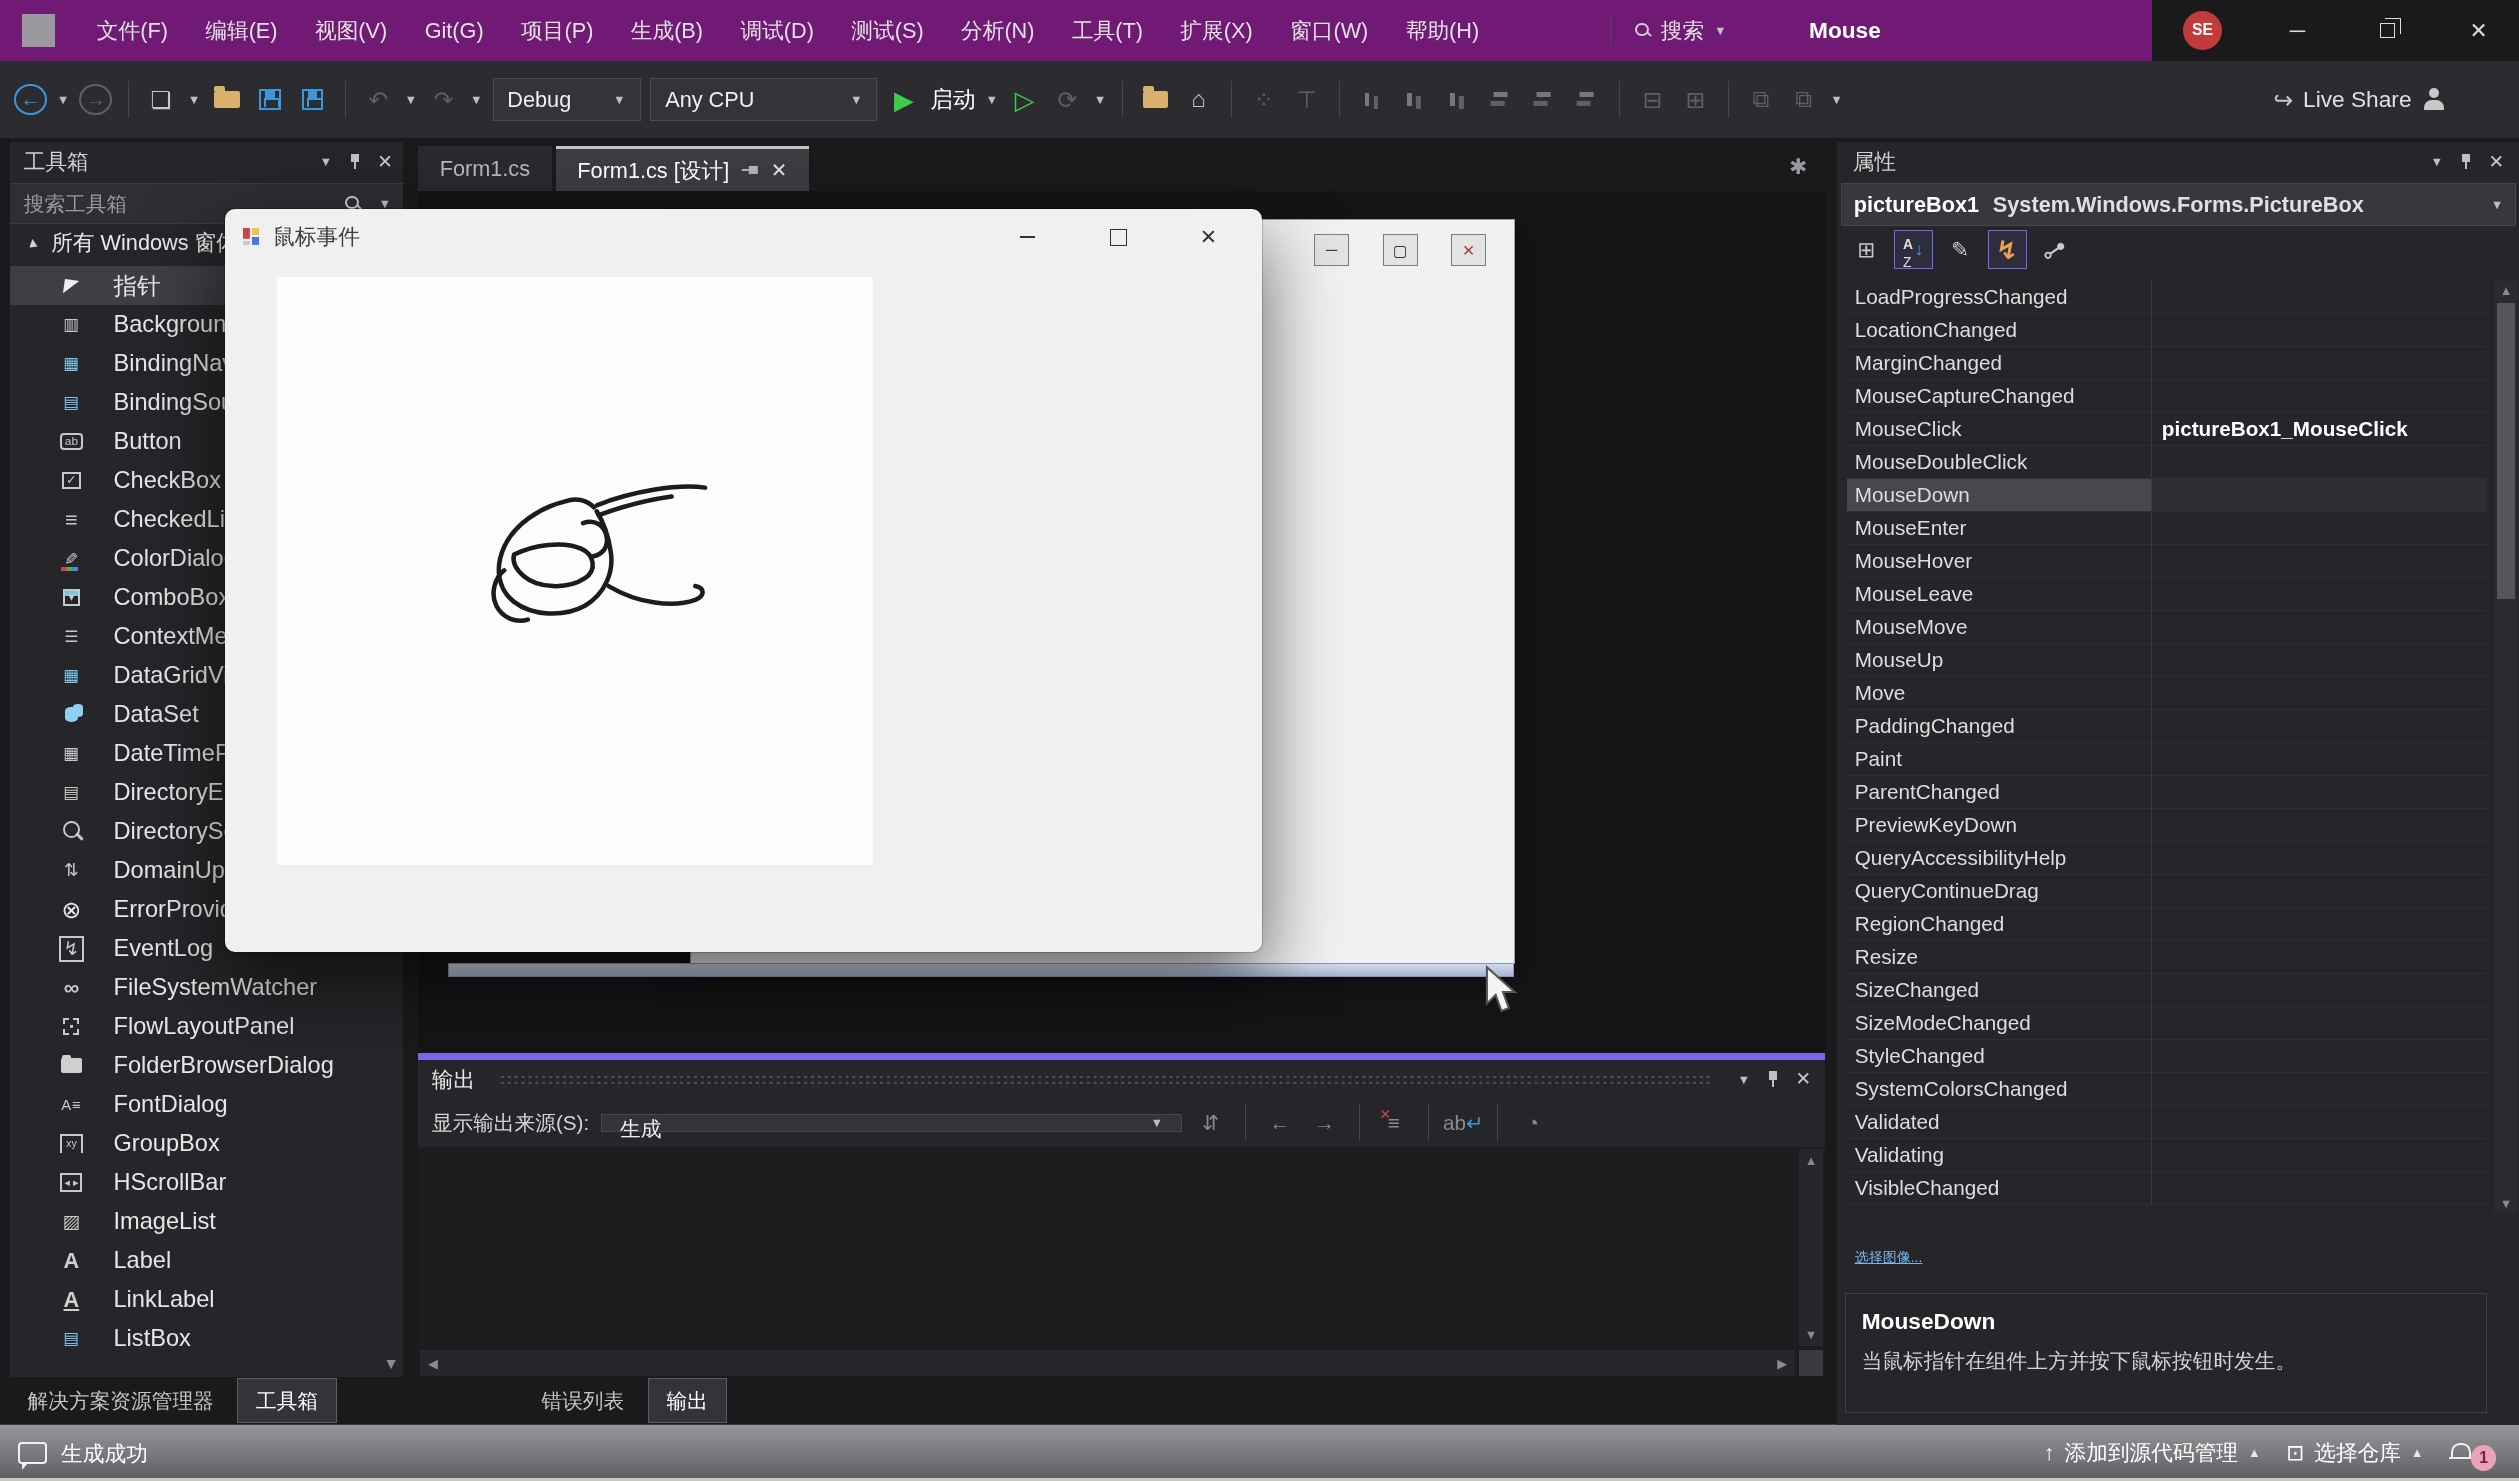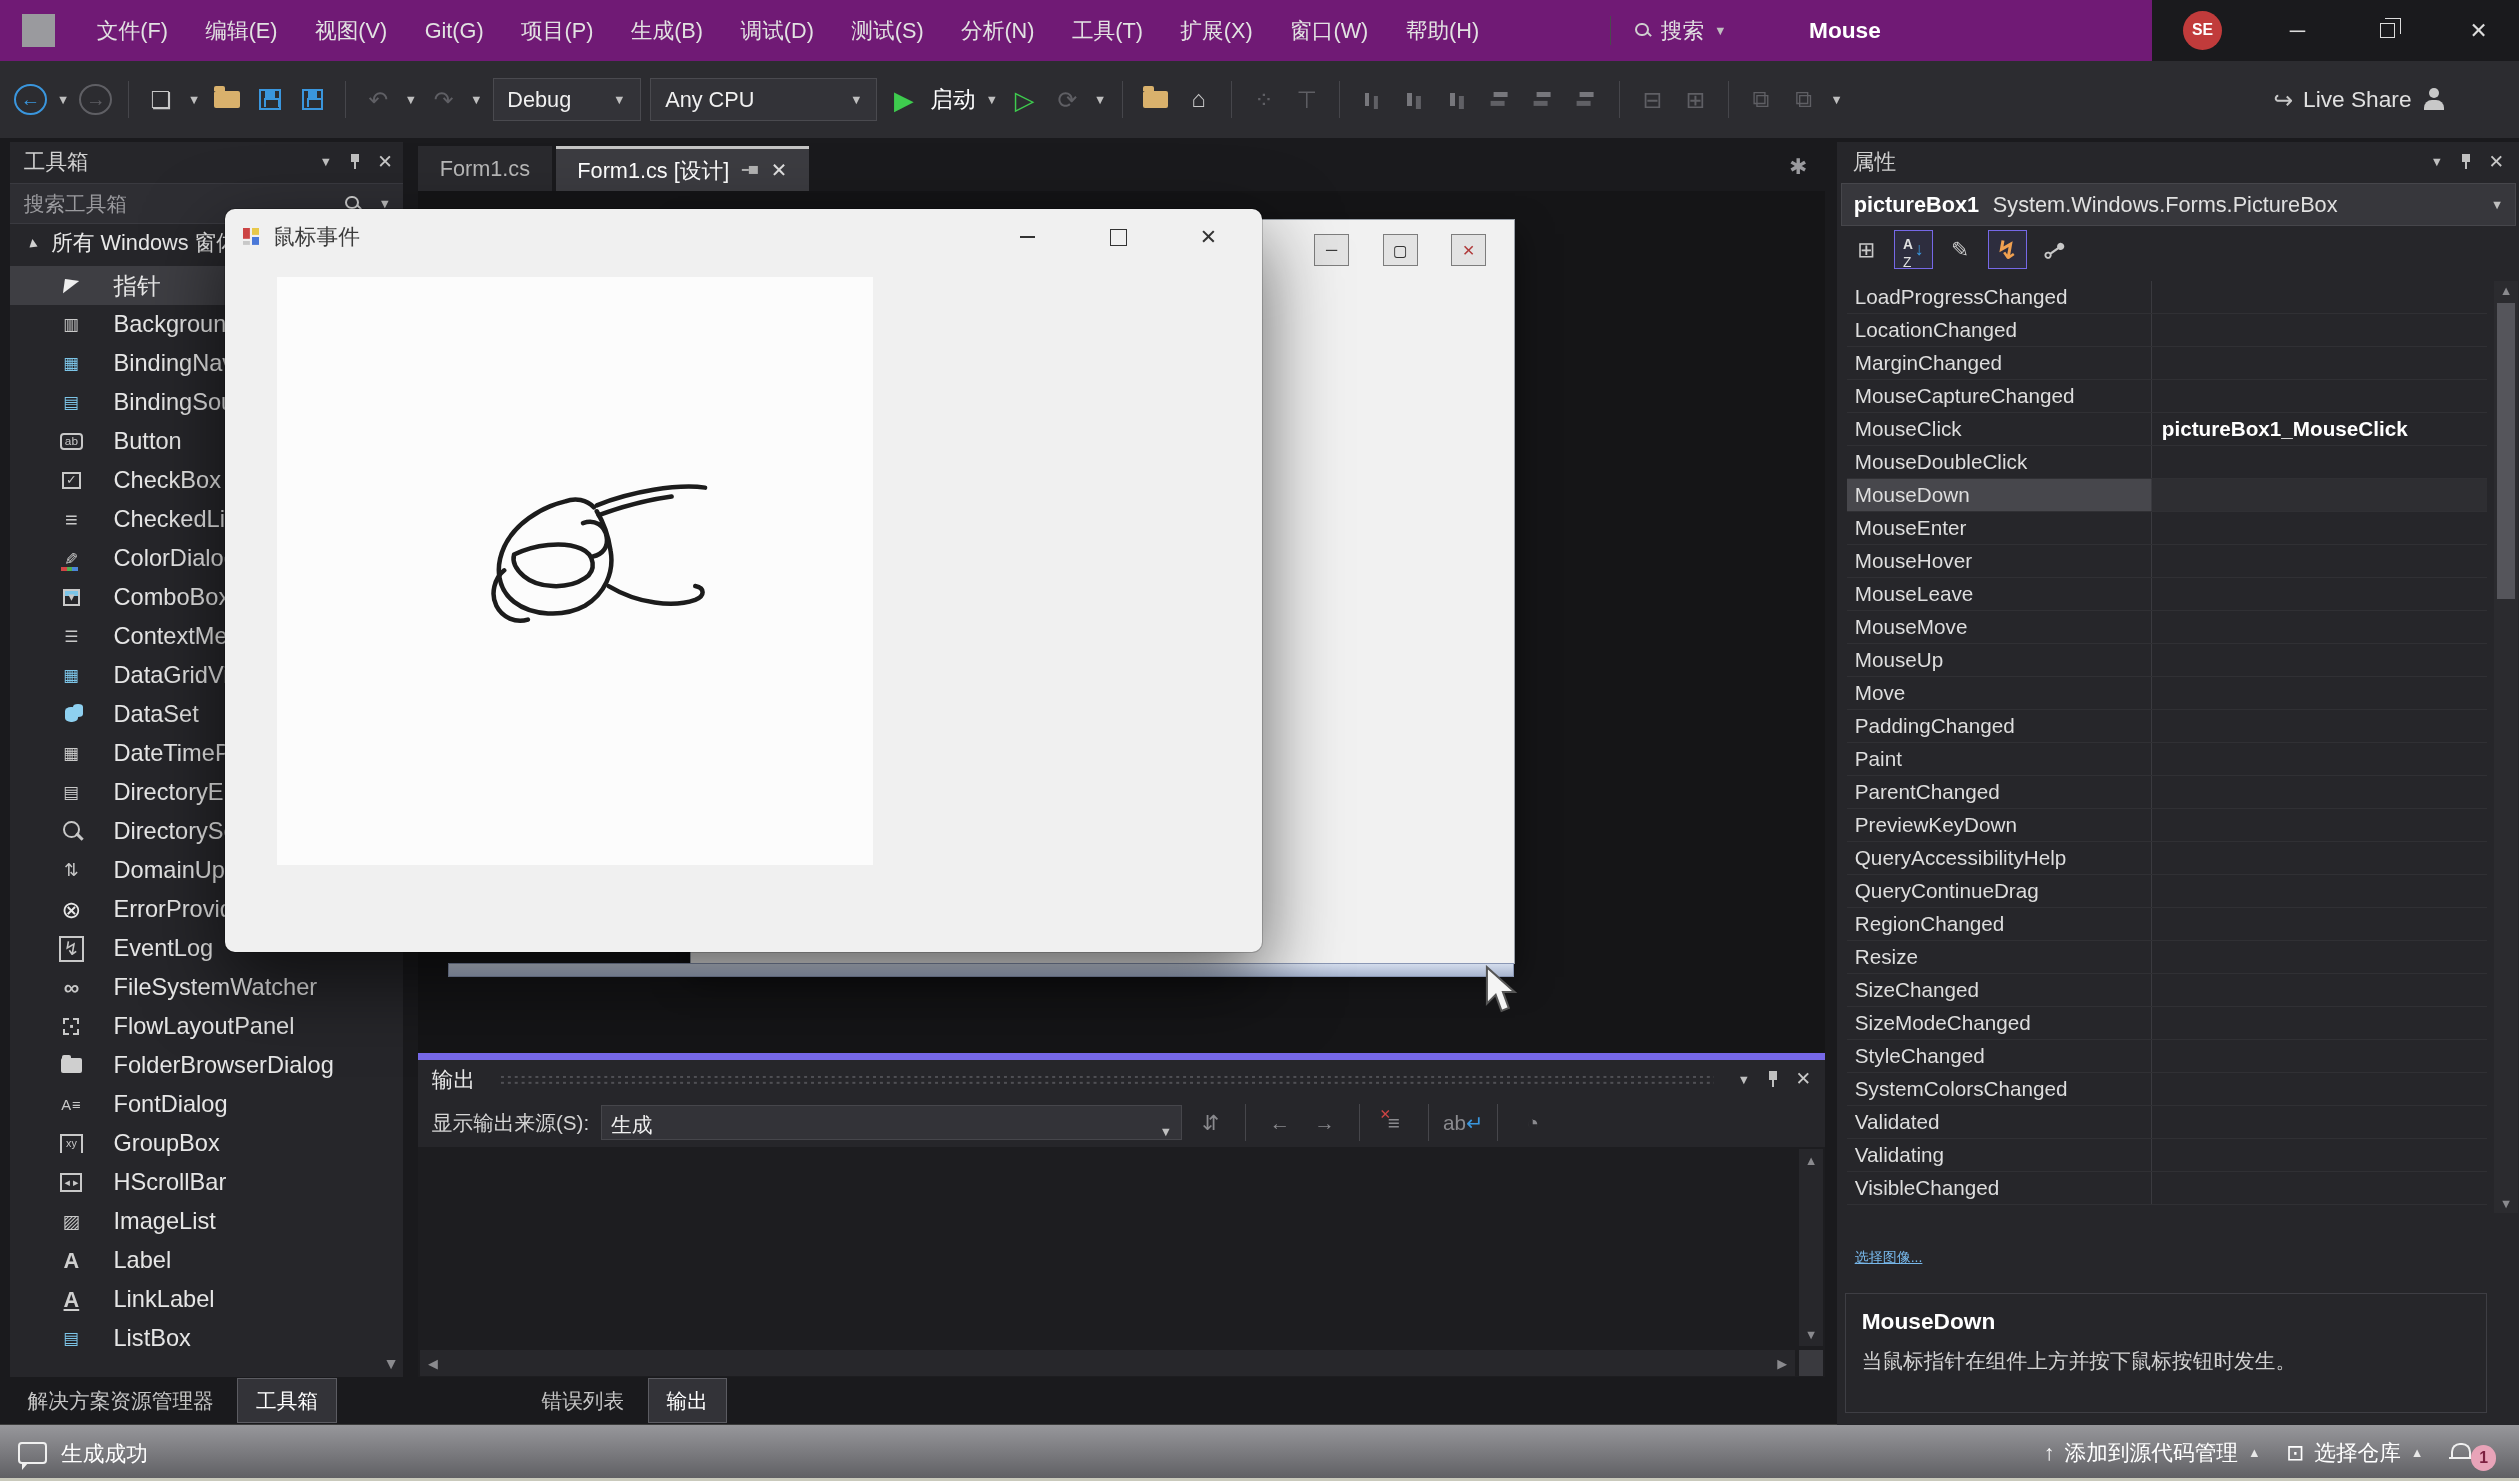--- a/index.html
+++ b/index.html
@@ -179,39 +179,39 @@
   #cursor{left:1484px;top:965px;width:35px;height:51px;z-index:60;}
 
   
   #output{left:418px;top:1053px;width:1407px;height:324px;background:var(--panel);}
   #out-splitter{position:absolute;left:0;top:0;width:1407px;height:6.9px;background:var(--purple);}
   #out-header{position:absolute;left:0;top:6.9px;width:1407px;height:39px;display:flex;align-items:center;padding:0 13.8px;gap:15.8px;}
   #out-title{font-size:21.7px;color:#e8e8e8;white-space:nowrap;}
   #out-dots{flex:1;height:9.9px;margin:0 7.9px;background-image:radial-gradient(#505055 1.6px,transparent 1.6px);background-size:6.9px 5.9px;}
   #out-toolbar{position:absolute;left:0;top:46px;width:1407px;height:47px;display:flex;align-items:center;padding:0 13.8px;gap:11.8px;}
   #out-src-label{font-size:20.7px;color:#d4d4d4;white-space:nowrap;}
-  #out-dropdown{width:581px;height:35px;background:#333338;border:1px solid #46464b;display:flex;align-items:flex-end;
-    justify-content:space-between;padding:0 9px;font-size:20.7px;color:#f0f0f0;}
+  #out-dropdown{width:581px;height:18px;background:#333338;border:1px solid #46464b;display:flex;align-items:flex-start;
+    justify-content:space-between;padding:0 18px;font-size:20.7px;color:#f0f0f0;}
   .oti{width:33px;height:33px;display:flex;align-items:center;justify-content:center;font-size:20.7px;color:#8a8a8e;position:relative;}
   .oti .redx{position:absolute;left:2px;top:0;color:#cc4444;font-size:13.8px;font-weight:bold;}
   .oti .bluearr{color:var(--accent);}
   #out-content{position:absolute;left:0;top:94px;width:1407px;height:231px;background:#1d1d20;}
   #out-vscroll{position:absolute;right:2px;top:2px;width:23.6px;height:197px;background:#27272b;
     display:flex;flex-direction:column;justify-content:space-between;align-items:center;color:#8a8a8e;font-size:12.8px;padding:3.9px 0;}
   #out-hscroll{position:absolute;left:2px;bottom:2px;width:1375px;height:25.6px;background:#27272b;
     display:flex;justify-content:space-between;align-items:center;color:#8a8a8e;font-size:12.8px;padding:0 7.9px;}
   #out-corner{position:absolute;right:2px;bottom:2px;width:23.6px;height:25.6px;background:#3a3a3f;}
 
   
   #props{left:1837px;top:142px;width:683px;height:1283px;background:var(--panel);}
   #pp-header{height:39px;display:flex;align-items:center;padding:0 15.8px;font-size:21.7px;color:#d0d0d0;}
   #pp-object{height:43px;background:#37373c;border:1px solid #46464b;margin:2px 3.9px 0 3.9px;display:flex;align-items:center;
     padding:0 11.8px;gap:13.8px;font-size:21.7px;}
   #pp-obj-name{font-weight:bold;color:#fff;white-space:nowrap;}
-  #pp-obj-type{color:#e0e0e0;white-space:nowrap;}
+  #pp-obj-type{color:#e0e0e0;white-space:nowrap;font-weight:bold;}
   #pp-toolbar{height:47px;display:flex;align-items:center;gap:7.9px;padding:0 9.9px;}
   .pp-icon{width:39px;height:39px;display:flex;align-items:center;justify-content:center;font-size:21.7px;color:#c8c8c8;position:relative;}
   .pp-icon.sel{border:1px solid var(--purple);background:#2d2d3e;}
   .az b{font-size:13.8px;color:#e0e0e0;} .az i{font-size:13.8px;color:#e0e0e0;font-style:normal;display:block;}
   .az em{font-style:normal;color:var(--accent);font-size:17.7px;margin-left:2px;}
   .bolt{color:#f0a050 !important;font-size:25.6px !important;font-weight:bold;}
   .key{transform:rotate(-35deg);font-size:25.6px !important;}
   #ev-list{position:absolute;left:9.9px;top:139px;width:640px;height:930px;overflow:hidden;}
   .ev-row{height:33px;display:flex;align-items:center;border-bottom:1px solid #303034;}
   .ev-name{width:305px;font-size:20.7px;color:#dedede;padding-left:7.9px;white-space:nowrap;overflow:hidden;flex:none;

